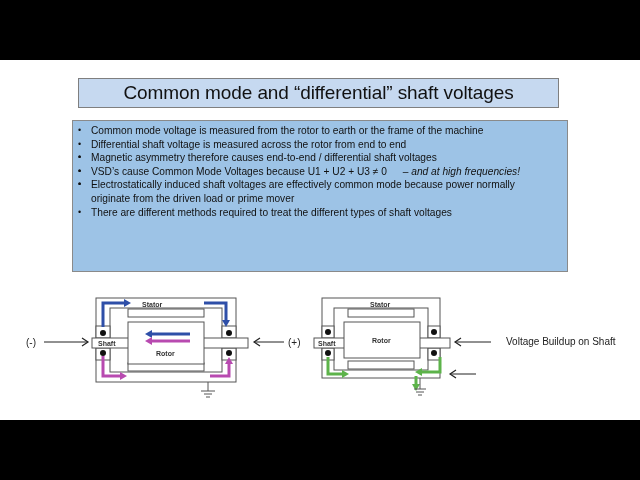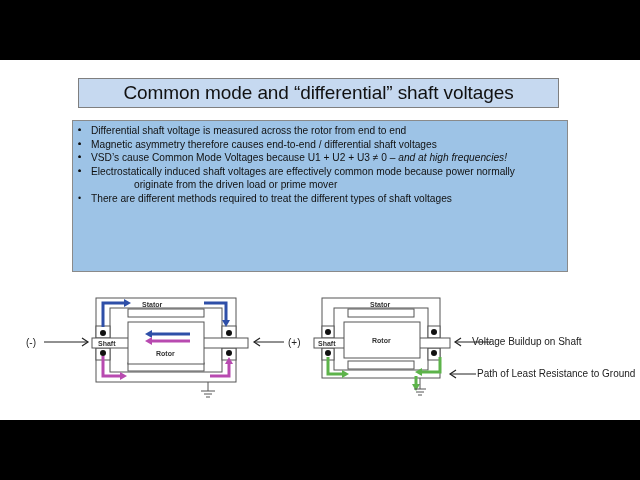--- a/index.html
+++ b/index.html
@@ -31,43 +31,43 @@
   }
   .bullet-list { list-style: none; margin: 0; padding: 0; }
   .bullet-item {
     position: relative; padding-left: 14px;
     font-family: "Liberation Sans", sans-serif; font-size: 10.2px; line-height: 13.6px;
     color: #111; white-space: nowrap;
   }
   .bullet-item .dot {
     position: absolute; left: 1px; top: 0; font-size: 9px;
   }
-  .bullet-item .cont { display: block; margin-left: 43px; }
-  .italic { font-style: italic; }
+  .bullet-item .cont { display: block; }
+  .italic { font-style: italic; margin-left: 13px; }
 
   .diagram { position: absolute; }
   .side-label {
     position: absolute; font-family: "Liberation Sans", sans-serif; font-size: 10px; color: #222; white-space: nowrap;
   }
   svg text { font-family: "Liberation Sans", sans-serif; }
 </style>
 </head>
 <body>
 
 <div class="letterbox top"></div>
 
 <div class="slide">
 
   <div class="title-box">
     <span class="title-text">Common mode and “differential” shaft voltages</span>
   </div>
 
   <div class="bullet-box">
     <ul class="bullet-list">
-      <li class="bullet-item"><span class="dot">•</span></li>
+      <li class="bullet-item"><span class="dot">•</span><span>Common mode voltage is measured from the rotor to earth or the frame of the machine</span></li>
       <li class="bullet-item"><span class="dot">•</span><span>Differential shaft voltage is measured across the rotor from end to end</span></li>
       <li class="bullet-item"><span class="dot">•</span></li>
       <li class="bullet-item"><span class="dot">•</span><span>Magnetic asymmetry therefore causes end-to-end / differential shaft voltages</span></li>
       <li class="bullet-item"><span class="dot">•</span></li>
       <li class="bullet-item"><span class="dot">•</span><span>VSD’s cause Common Mode Voltages because U1 + U2 + U3 ≠ 0 </span><span class="italic">– and at high frequencies!</span></li>
       <li class="bullet-item"><span class="dot">•</span></li>
       <li class="bullet-item"><span class="dot">•</span><span>Electrostatically induced shaft voltages are effectively common mode because power normally</span><span class="cont">originate from the driven load or prime mover</span></li>
       <li class="bullet-item"><span class="dot">•</span><span>There are different methods required to treat the different types of shaft voltages</span></li>
     </ul>
   </div>
@@ -156,23 +156,22 @@
     <line x1="108" y1="82" x2="108" y2="93" stroke="#555"></line>
     <line x1="102" y1="93" x2="114" y2="93" stroke="#555"></line>
     <line x1="104" y1="96" x2="112" y2="96" stroke="#555"></line>
     <line x1="106" y1="99" x2="110" y2="99" stroke="#555"></line>
   </svg>
 
   <svg class="diagram" style="left:451px; top:276px;" width="42" height="12">
     <line x1="4" y1="6" x2="40" y2="6" stroke="#222" stroke-width="1"></line>
     <polyline points="10,2 4,6 10,10" fill="none" stroke="#222" stroke-width="1.2"></polyline>
   </svg>
-  <span class="side-label" style="left:472px; top:276px;text-align:right;">Voltage Buildup on Shaft</span>
+  <span class="side-label" style="left:506px; top:276px;text-align:right;">Voltage Buildup on Shaft</span>
 
   <svg class="diagram" style="left:446px; top:308px;" width="32" height="12">
     <line x1="4" y1="6" x2="30" y2="6" stroke="#222" stroke-width="1"></line>
     <polyline points="10,2 4,6 10,10" fill="none" stroke="#222" stroke-width="1.2"></polyline>
   </svg>
-  <span class="side-label" style="left:477px; top:308px;">Path of Least Resistance to Ground</span>
 
 </div>
 
 <div class="letterbox bottom"></div>
 
 </body></html>

